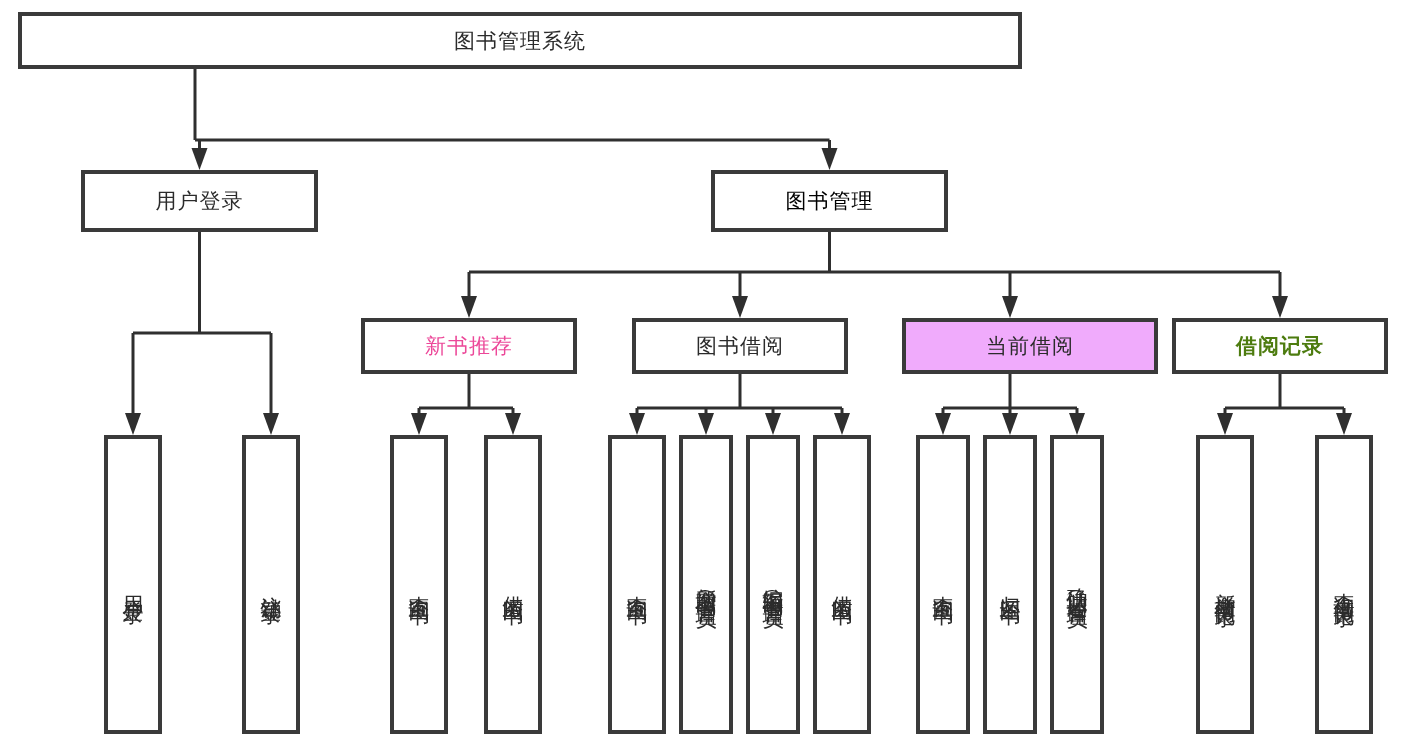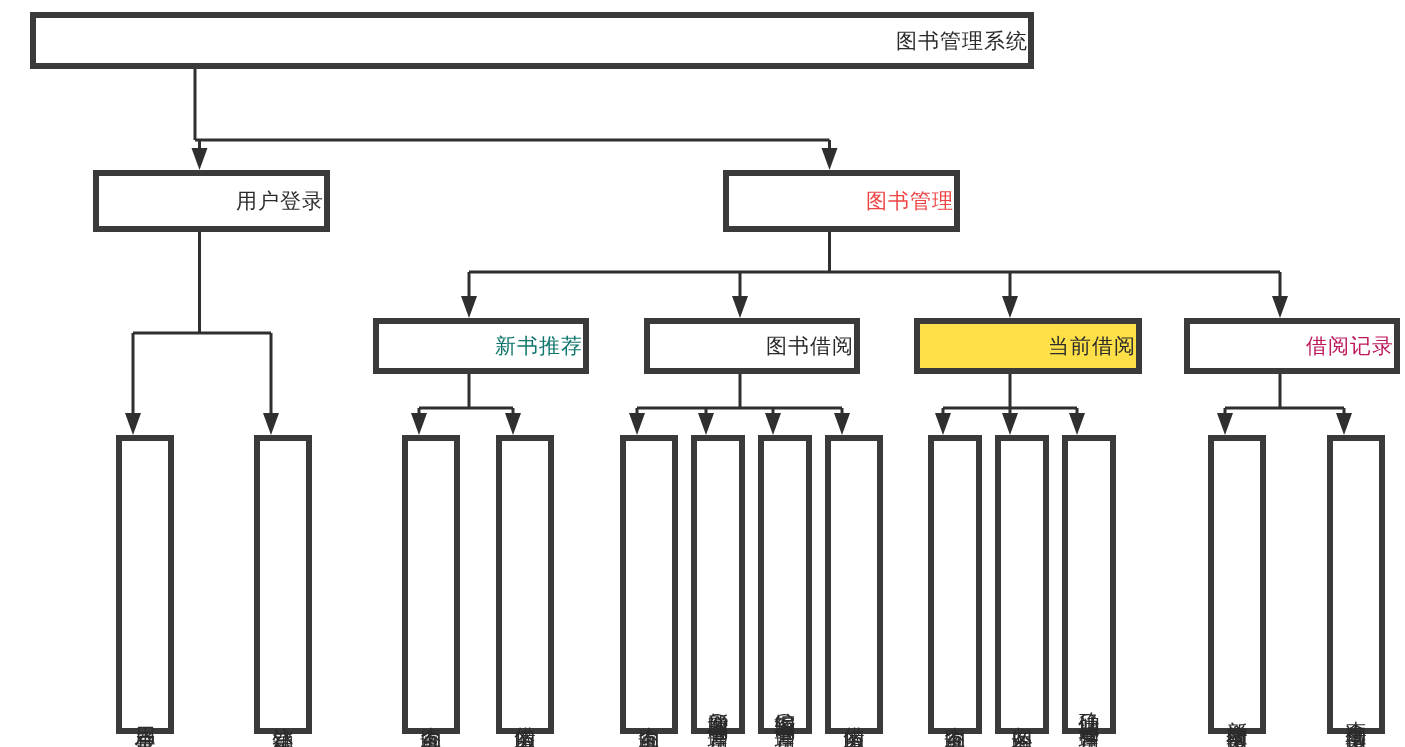--- a/index.html
+++ b/index.html
@@ -1,20 +1,20 @@
 <!DOCTYPE html>
 <html><head>
 <meta charset="utf-8">
 <style>
   html,body{margin:0;padding:0;background:#ffffff;}
   body{font-family:"Liberation Sans","DejaVu Sans",sans-serif;}
   #stage{position:relative;width:1405px;height:747px;background:#fff;overflow:hidden;}
   #wires{position:absolute;left:0;top:0;width:1405px;height:747px;}
-  .node{position:absolute;box-sizing:border-box;background:#ffffff;border:6px solid #1d4ed8;
-        display:flex;align-items:center;justify-content:flex-end;color:#2b2b2b;margin-left:12px;}
+  .node{position:absolute;box-sizing:border-box;background:#ffffff;border:4px solid #1d4ed8;
+        display:flex;align-items:center;justify-content:center;color:#2b2b2b;}
   .node.h{font-size:21px;letter-spacing:1px;}
   .node.v{writing-mode:vertical-rl;text-orientation:upright;font-size:21px;letter-spacing:3px;
           line-height:1.05;padding:6px 0;}
   .node.v .txt{writing-mode:vertical-rl;text-orientation:upright;}
   .node .txt{display:block;white-space:pre;}
   #watermark{position:absolute;left:1188px;top:712px;font-size:18px;color:#b9b9b9;white-space:nowrap;
              letter-spacing:0.5px;}
 </style>
 </head>
 <body>
@@ -74,33 +74,33 @@
       <line x1="1344" y1="408" x2="1344" y2="415" stroke="#2f2f2f" stroke-width="3"></line>
       <polygon points="1336,413 1352,413 1344,435" fill="#2f2f2f"></polygon>
     </svg>
   <div id="nodes">
       <div class="node h" style="left: 18px; top: 12px; width: 1004px; height: 57px; border-color: rgb(58, 58, 58); background: rgb(255, 255, 255); color: rgb(43, 43, 43);">
         <span class="txt">图书管理系统</span>
       </div>
       <div class="node h" style="left: 81px; top: 170px; width: 237px; height: 62px; border-color: rgb(58, 58, 58); background: rgb(255, 255, 255); color: rgb(43, 43, 43);">
         <span class="txt">用户登录</span>
       </div>
-      <div class="node h" style="left: 711px; top: 170px; width: 237px; height: 62px; border-color: rgb(58, 58, 58); background: rgb(255, 255, 255); color: #ef4444;">
+      <div class="node h" style="left: 711px; top: 170px; width: 237px; height: 62px; border-color: rgb(58, 58, 58); background: rgb(255, 255, 255); color: #000000;">
         <span class="txt">图书管理</span>
       </div>
-      <div class="node h" style="left: 361px; top: 318px; width: 216px; height: 56px; border-color: rgb(58, 58, 58); background: rgb(255, 255, 255); color: #0f766e;">
+      <div class="node h" style="left: 361px; top: 318px; width: 216px; height: 56px; border-color: rgb(58, 58, 58); background: rgb(255, 255, 255); color: #ec4899;">
         <span class="txt">新书推荐</span>
       </div>
       <div class="node h" style="left: 632px; top: 318px; width: 216px; height: 56px; border-color: rgb(58, 58, 58); background: rgb(255, 255, 255); color: rgb(43, 43, 43); font-family: Liberation Serif, serif;">
         <span class="txt">图书借阅</span>
       </div>
-      <div class="node h" style="left: 902px; top: 318px; width: 228px; height: 56px; border-color: rgb(58, 58, 58); background: #fde047; color: rgb(43, 43, 43);">
+      <div class="node h" style="left: 902px; top: 318px; width: 256px; height: 56px; border-color: rgb(58, 58, 58); background: #f0abfc; color: rgb(43, 43, 43);">
         <span class="txt">当前借阅</span>
       </div>
-      <div class="node h" style="left: 1172px; top: 318px; width: 216px; height: 56px; border-color: rgb(58, 58, 58); background: rgb(255, 255, 255); color: #be185d;">
+      <div class="node h" style="left: 1172px; top: 318px; width: 216px; height: 56px; border-color: rgb(58, 58, 58); background: rgb(255, 255, 255); color: #4d7c0f; font-weight: bold;">
         <span class="txt">借阅记录</span>
       </div>
       <div class="node v" style="left: 104px; top: 435px; width: 58px; height: 299px; border-color: rgb(58, 58, 58); background: rgb(255, 255, 255); color: rgb(43, 43, 43);">
         <span class="txt">用户登录</span>
       </div>
       <div class="node v" style="left: 242px; top: 435px; width: 58px; height: 299px; border-color: rgb(58, 58, 58); background: rgb(255, 255, 255); color: rgb(43, 43, 43);">
         <span class="txt">注销登录</span>
       </div>
       <div class="node v" style="left: 390px; top: 435px; width: 58px; height: 299px; border-color: rgb(58, 58, 58); background: rgb(255, 255, 255); color: rgb(43, 43, 43);">
         <span class="txt">查询图书</span>

